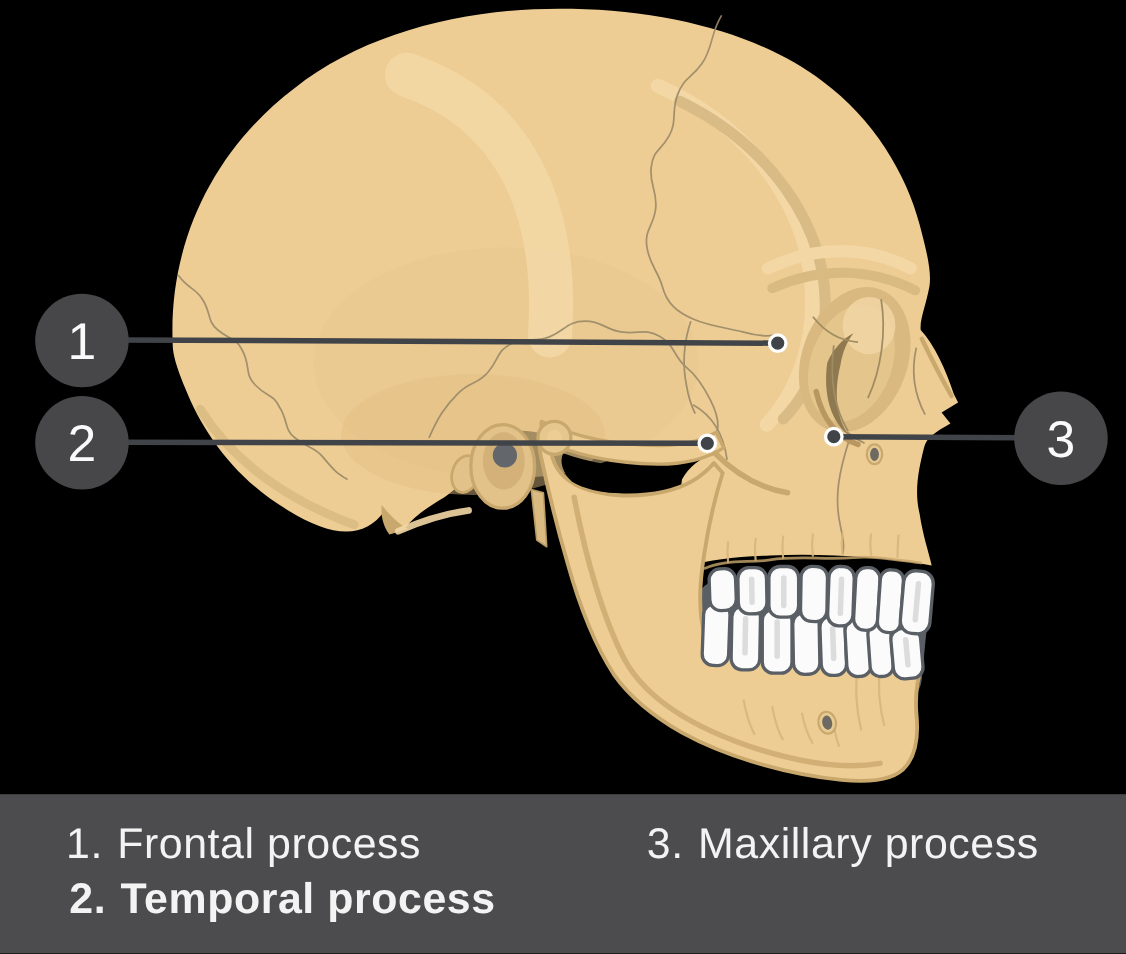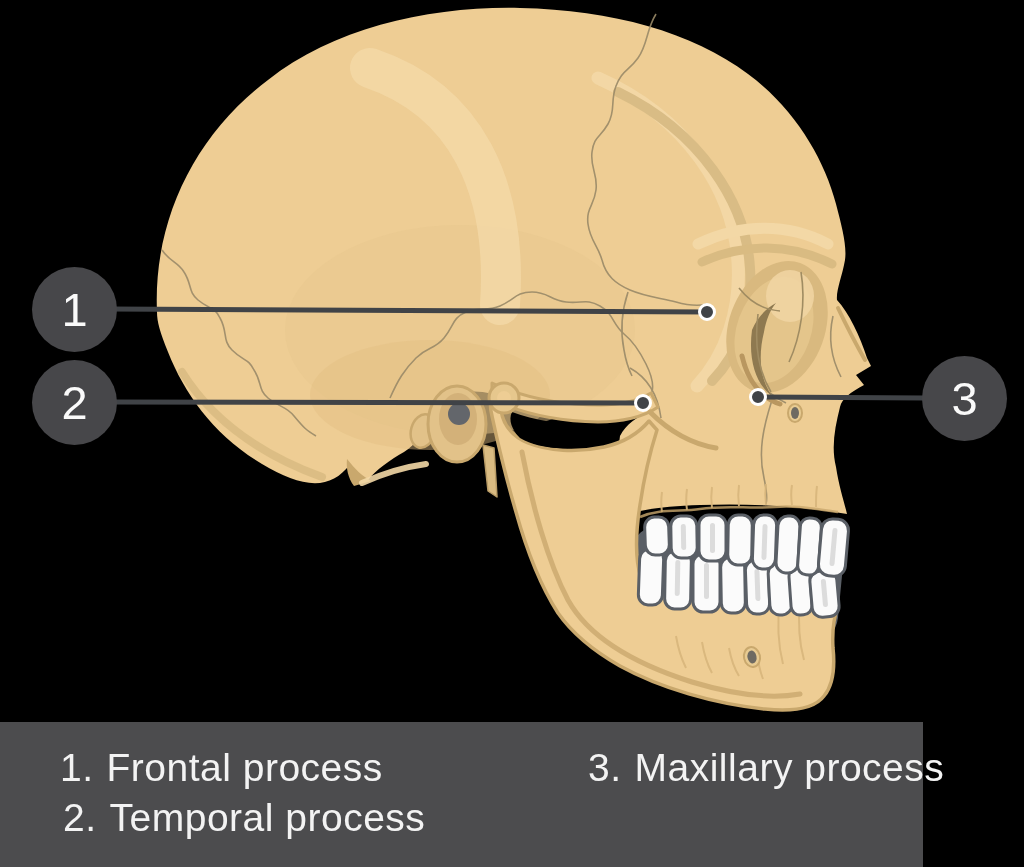--- a/index.html
+++ b/index.html
@@ -2,25 +2,25 @@
 <html><head>
 <meta charset="utf-8">
 <style>
   html,body{margin:0;padding:0;background:#000;}
   .stage{position:relative;width:1024px;height:867px;background:#000;overflow:hidden;
          font-family:"Liberation Sans",sans-serif;}
   .stage svg{position:absolute;left:0;top:0;}
   .marker{position:absolute;width:85px;height:85px;border-radius:50%;
           background:#47474A;color:#FAFAFA;display:flex;align-items:center;justify-content:center;
           font-size:47px;font-weight:400;user-select:none;}
-  .legend-bar{position:absolute;left:0;bottom:0;width:923px;height:145px;background:#4C4C4E;}
+  .legend-bar{position:absolute;left:0;bottom:0;width:1024px;height:145px;background:#4C4C4E;}
   .legend-item{position:absolute;color:#F3F3F3;font-size:39px;letter-spacing:0.5px;white-space:nowrap;}
   .legend-item .num{margin-right:13px;}
   .li-1{left:60px;top:24px;}
-  .li-2{left:63px;top:74px;}
+  .li-2{left:63px;top:74px;font-weight:bold;}
   .li-3{left:588px;top:24px;}
 </style>
 </head>
 <body>
 
 <div class="stage">
 
 <svg width="1024" height="867" viewBox="0 0 1024 867">
 
   <g>

